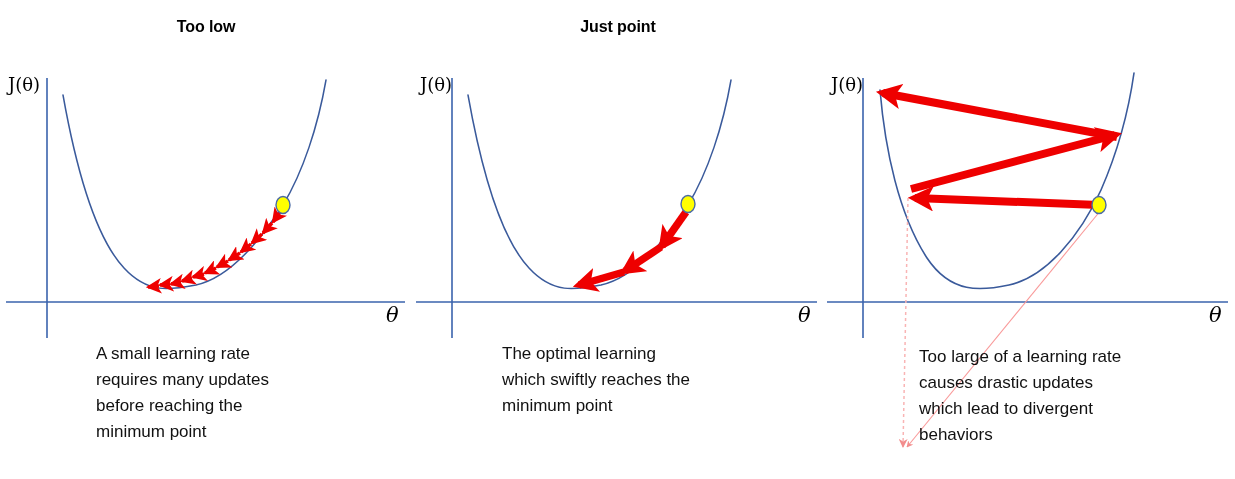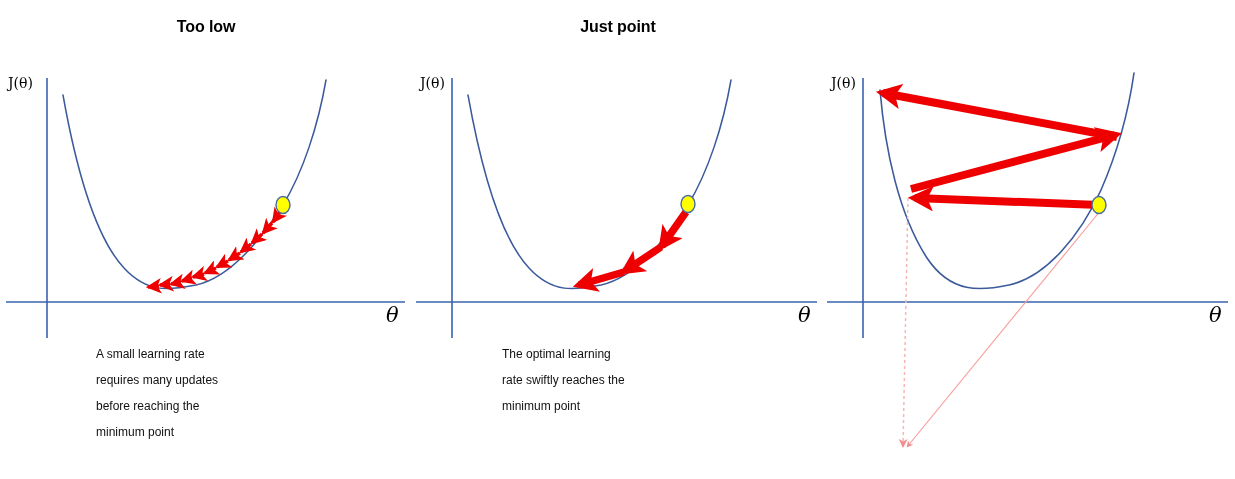--- a/index.html
+++ b/index.html
@@ -38,21 +38,21 @@
     font-size: 16px;
     font-weight: bold;
     letter-spacing: -0.1px;
     color: #000000;
     white-space: nowrap;
   }
   .axis-label-y {
     position: absolute;
     left: 8px;
     top: 76px;
-    font-size: 14px;
+    font-size: 18px;
     font-family: "DejaVu Serif", serif;
     color: #000000;
     line-height: 1;
   }
   .axis-label-x {
     position: absolute;
     left: 386px;
     top: 305px;
     font-size: 21px;
     font-style: italic;
@@ -62,21 +62,21 @@
   }
   .plot-svg {
     position: absolute;
     left: 0;
     top: 0;
     width: 412px;
     height: 479px;
   }
   .caption {
     position: absolute;
-    font-size: 12px;
+    font-size: 17px;
     line-height: 26px;
     color: #111111;
     white-space: pre-line;
     font-family: "Liberation Sans", sans-serif;
   }
   #caption-0 { left: 96px; top: 341px; width: 250px; }
   #caption-1 { left: 90px; top: 341px; width: 250px; }
   #caption-2 { left: 96px; top: 344px; width: 270px; }
 </style>
 </head>
@@ -147,21 +147,21 @@
       <g stroke="#ee0000" stroke-width="7.5" stroke-linecap="butt" marker-end="url(#ar-big-1)">
         <line x1="274" y1="212" x2="250" y2="246"></line>
         <line x1="249" y1="247" x2="213" y2="271"></line>
         <line x1="212" y1="272" x2="167" y2="285"></line>
       </g>
 
       <ellipse cx="276" cy="204" rx="7" ry="8.5" fill="#ffff00" stroke="#4a6aa5" stroke-width="1.4"></ellipse>
     </svg>
 
     <div class="caption" id="caption-1">The optimal learning
-rate swiftly reaches the
+which swiftly reaches the
 minimum point</div>
   </div>
 
   <div class="panel" id="panel-2">
     <div class="axis-label-y">J(θ)</div>
     <div class="axis-label-x">θ</div>
 
     <svg class="plot-svg" viewBox="0 0 412 479">
       <defs>
         <marker id="ar-big-2" viewBox="0 0 10 10" refX="7.2" refY="5" markerWidth="3.2" markerHeight="3.2" orient="auto-start-reverse">
@@ -184,15 +184,19 @@
 
       <g stroke="#ee0000" stroke-width="8" stroke-linecap="butt" marker-end="url(#ar-big-2)">
         <line x1="276" y1="205" x2="92" y2="198"></line>
         <line x1="88" y1="189" x2="292" y2="135"></line>
         <line x1="294" y1="137" x2="60" y2="93"></line>
       </g>
 
       <ellipse cx="276" cy="205" rx="7" ry="8.5" fill="#ffff00" stroke="#4a6aa5" stroke-width="1.4"></ellipse>
     </svg>
 
+    <div class="caption" id="caption-2">Too large of a learning rate
+causes drastic updates
+which lead to divergent
+behaviors</div>
   </div>
 
 </div>
 
 </body></html>

